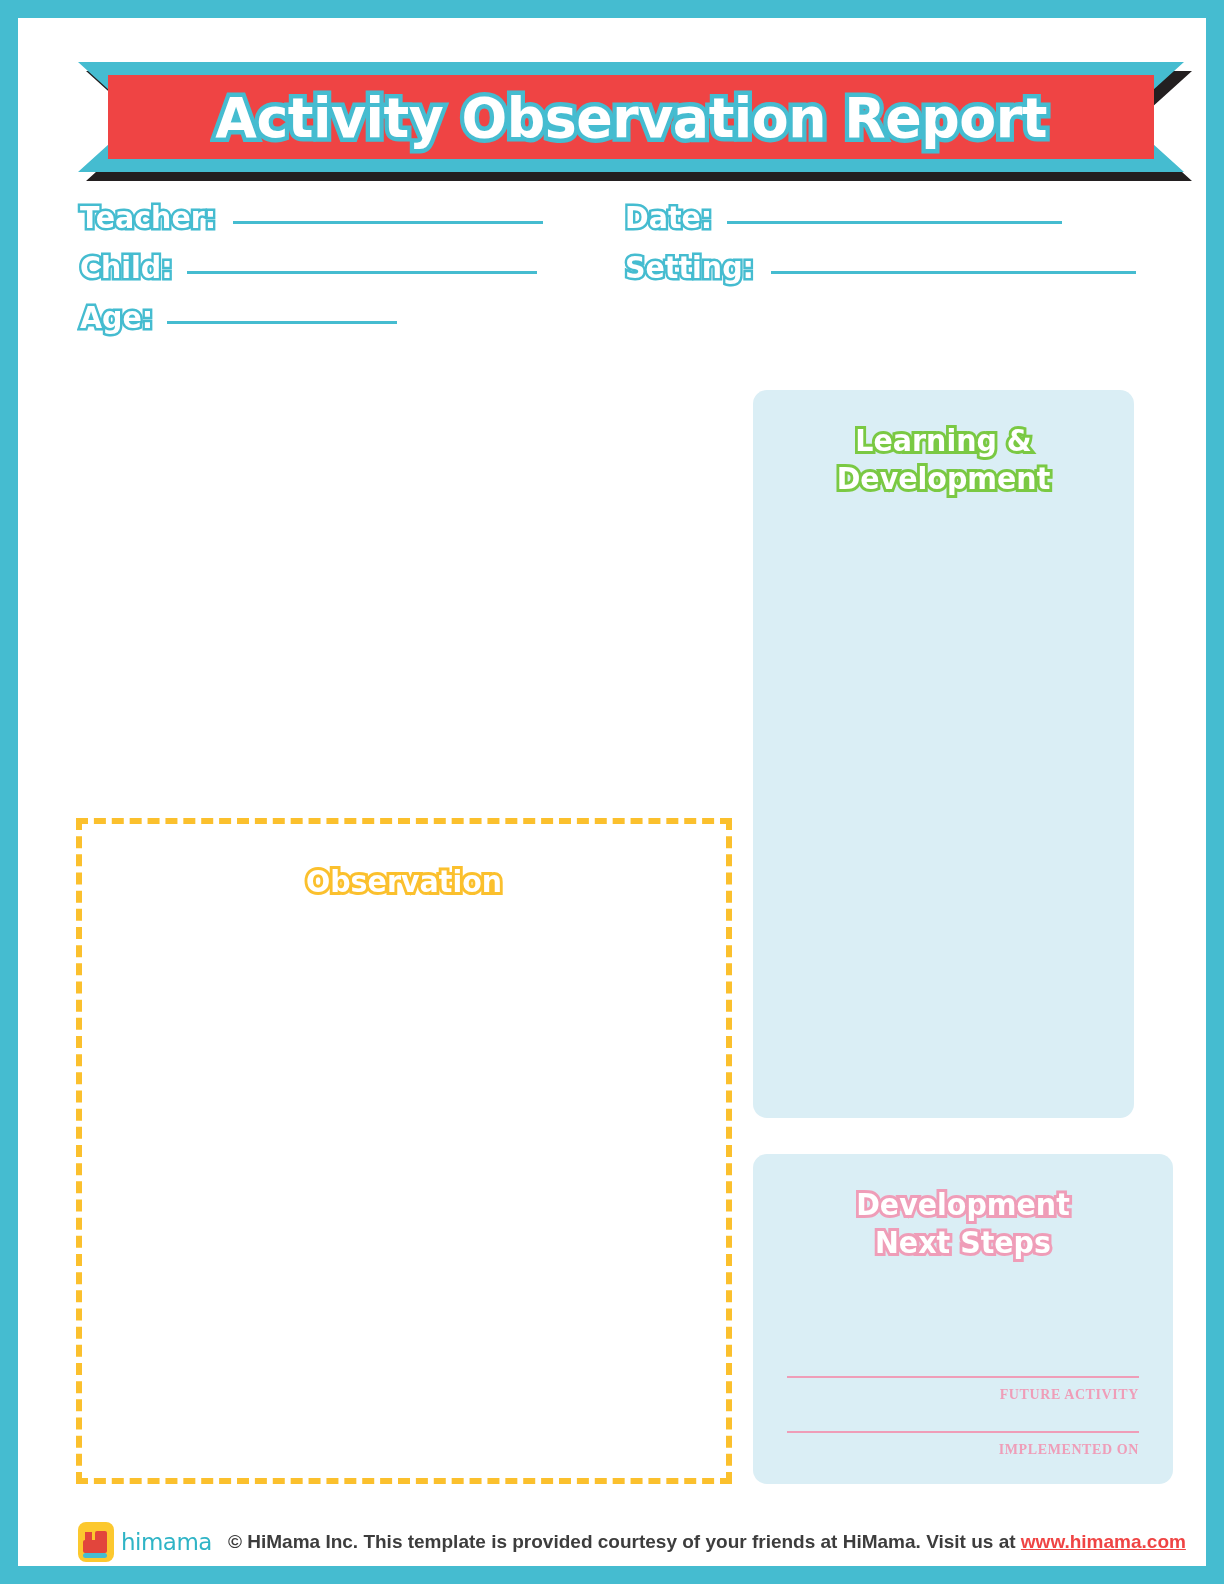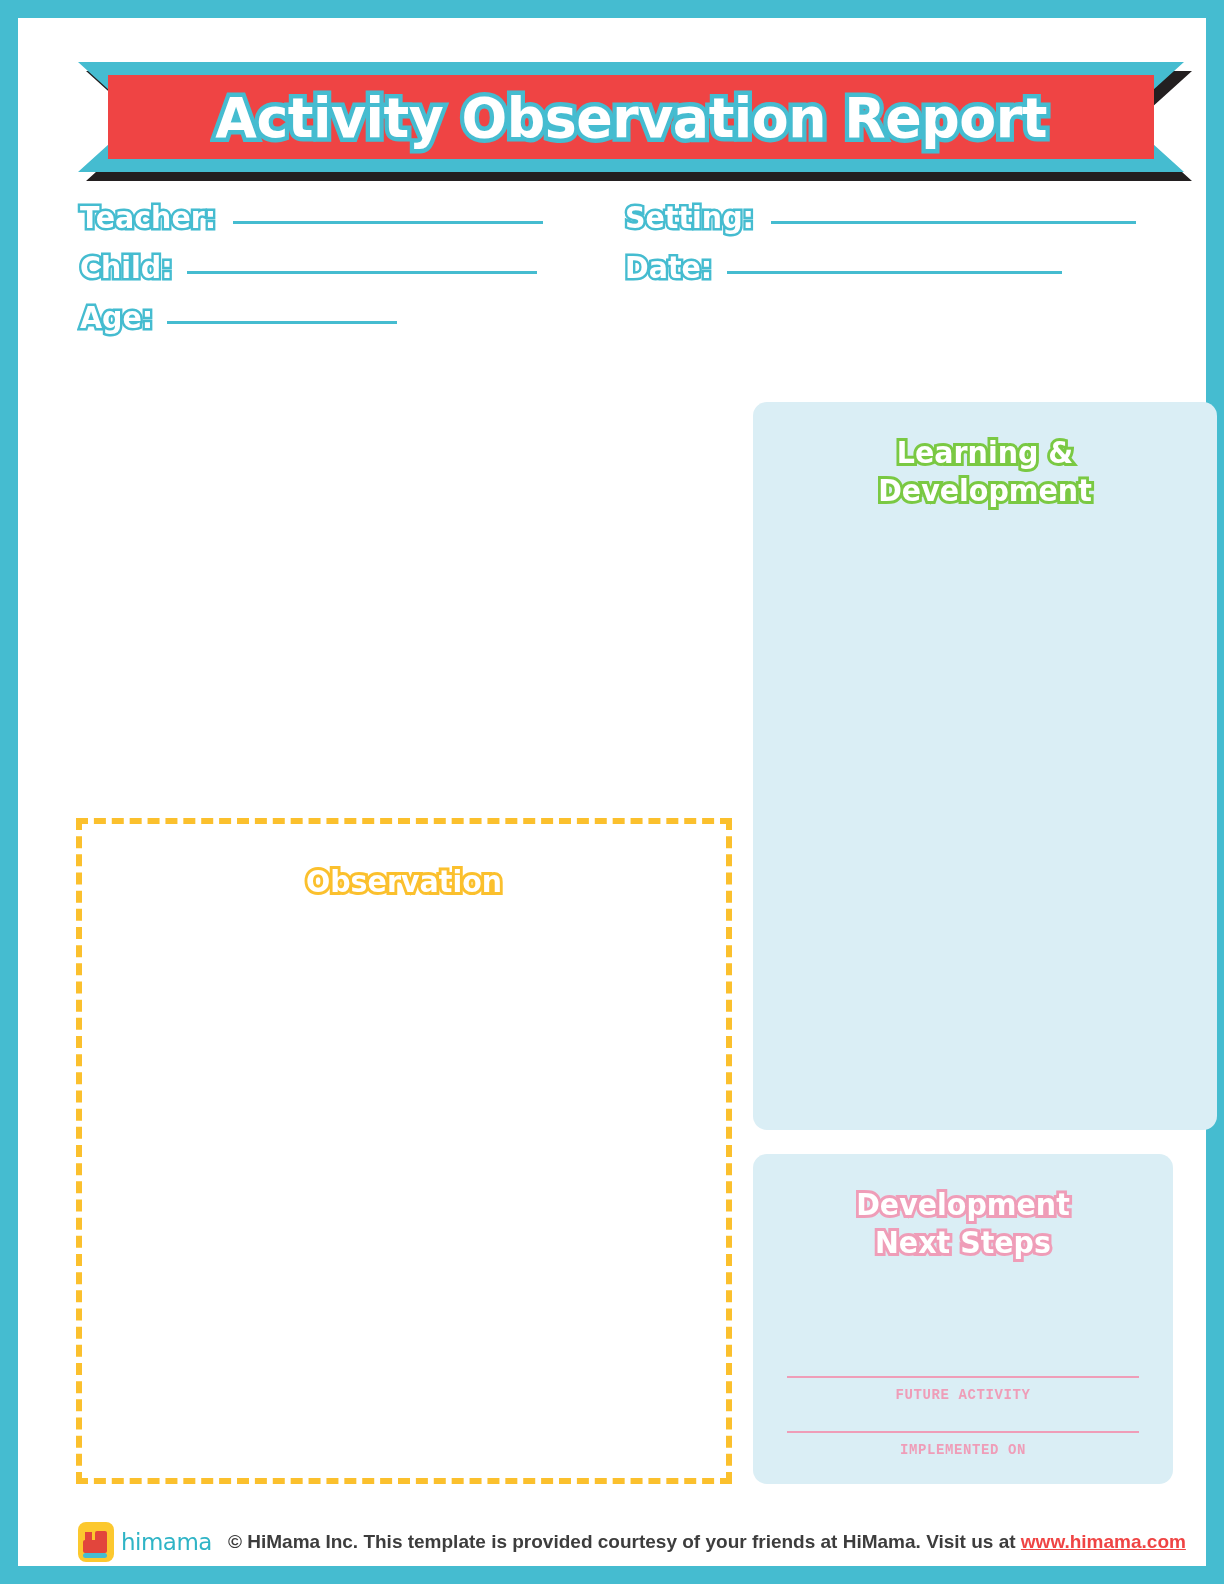--- a/index.html
+++ b/index.html
@@ -155,22 +155,22 @@
 
   
   .panel {
     position: absolute;
     box-sizing: border-box;
     background: #daeef5;
     border-radius: 14px;
   }
   .panel-learning {
     left: 735px;
-    top: 384px;
-    width: 464px;
+    top: 372px;
+    width: 381px;
     height: 728px;
   }
   .panel-nextsteps {
     left: 735px;
     top: 1136px;
     width: 420px;
     height: 330px;
   }
   .panel-heading {
     text-align: center;
@@ -193,22 +193,22 @@
     bottom: 22px;
   }
   .nextstep-item { margin-bottom: 28px; }
   .nextstep-item:last-child { margin-bottom: 4px; margin-top: 16px; }
   .nextstep-rule {
     height: 2px;
     background: #ef9db8;
     width: 100%;
   }
   .nextstep-caption {
-    text-align: center;
-    font-family: Liberation Mono, monospace;
+    text-align: right;
+    font-family: Liberation Serif, serif;
     font-weight: 700;
     font-size: 14px;
     letter-spacing: 0.6px;
     color: #ef9db8;
     margin-top: 9px;
   }
 
   
   .footer {
     position: absolute;
@@ -301,26 +301,26 @@
           <span class="field-line" style="width:350px;"></span>
         </div>
         <div class="field-row">
           <span class="field-label">Age:</span>
           <span class="field-line" style="width:230px;"></span>
         </div>
       </div>
 
       <div class="field-col right">
         <div class="field-row">
+          <span class="field-label">Date:</span>
+          <span class="field-line" style="width:335px;"></span>
+        </div>
+        <div class="field-row">
           <span class="field-label">Setting:</span>
           <span class="field-line" style="width:365px;"></span>
-        </div>
-        <div class="field-row">
-          <span class="field-label">Date:</span>
-          <span class="field-line" style="width:335px;"></span>
         </div>
       </div>
 
     </div>
 
 
     <div class="box-dashed box-observation">
       <div class="box-heading yellow">Observation</div>
     </div>
 

